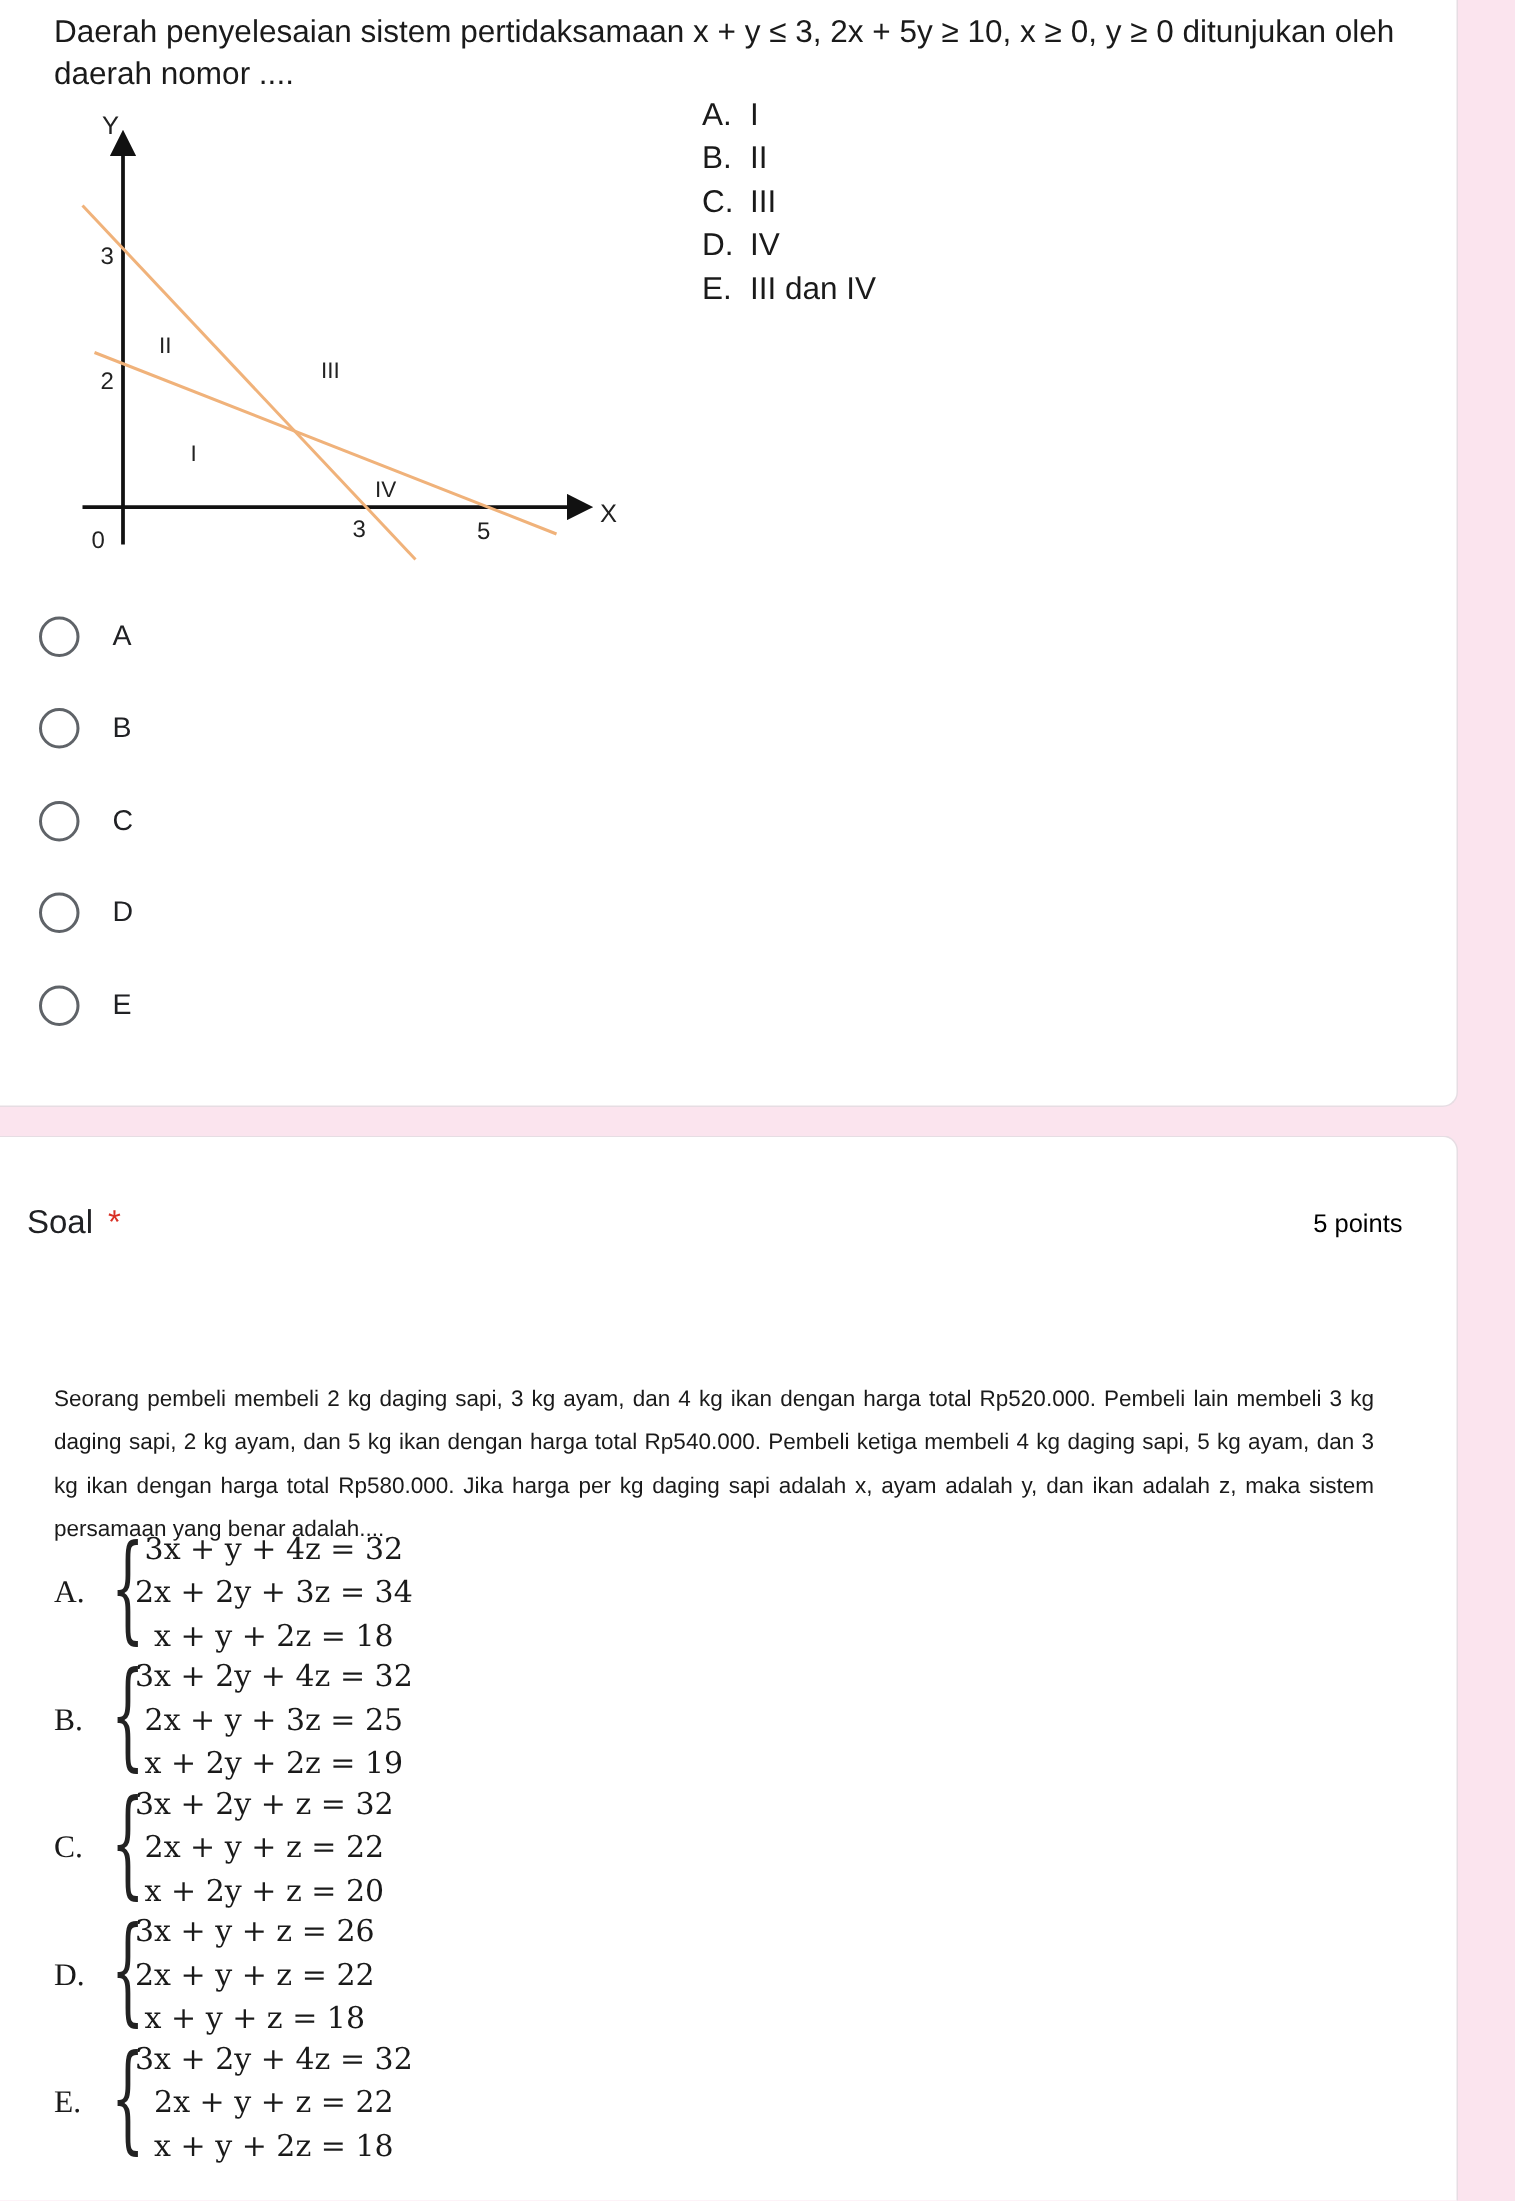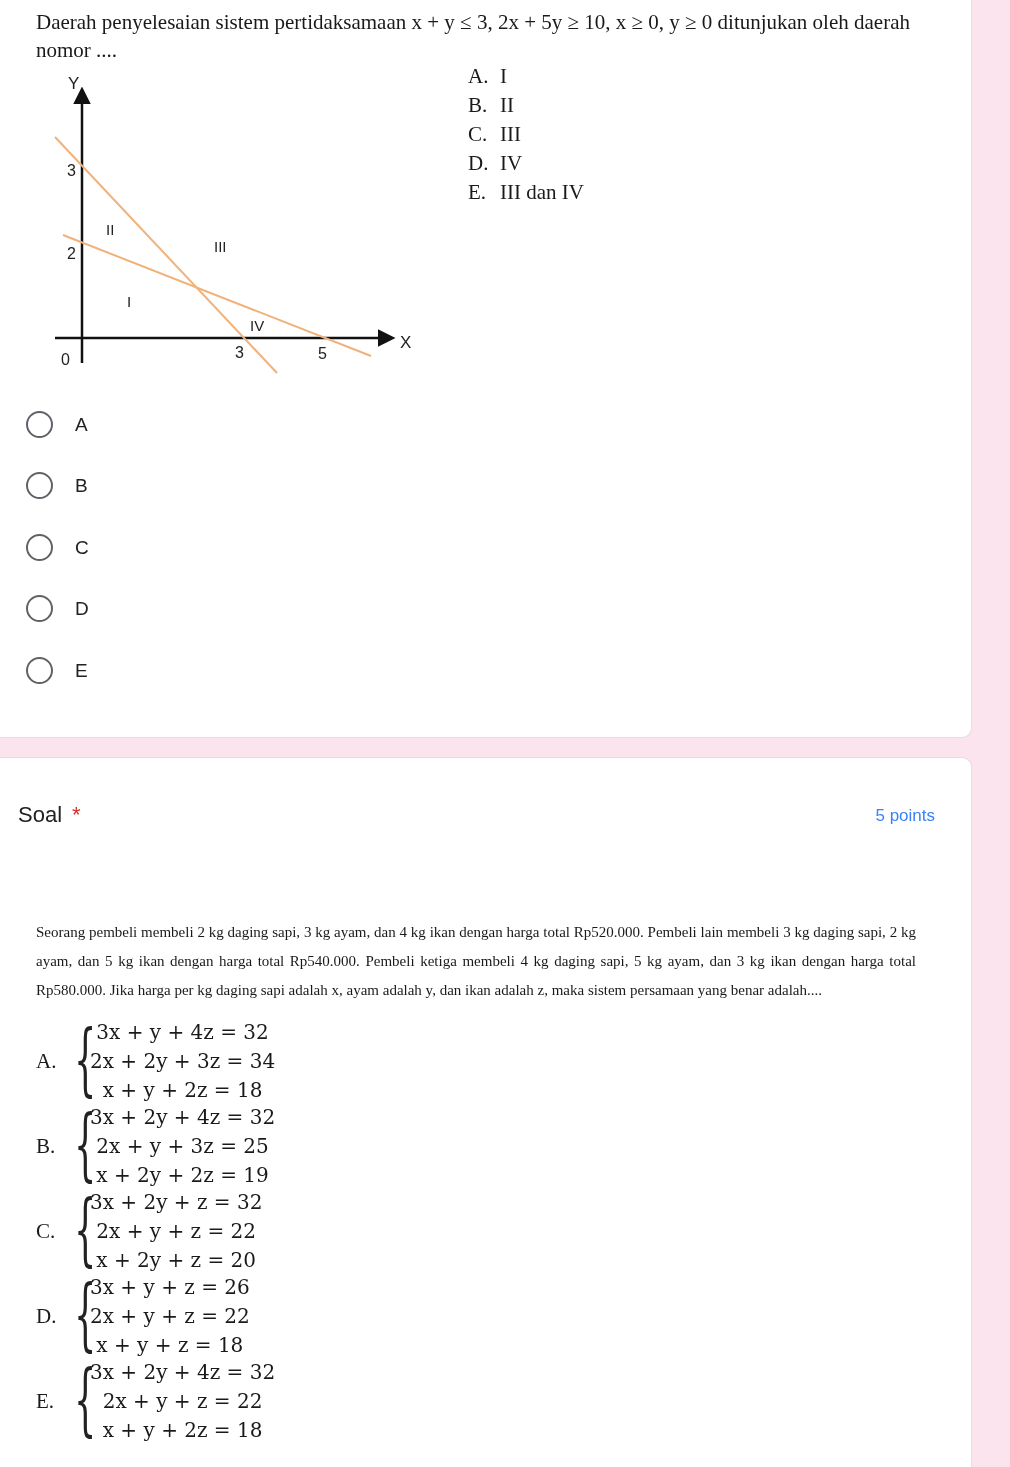--- a/index.html
+++ b/index.html
@@ -11,36 +11,36 @@
   }
   .card {
     position: absolute; left: 0; width: 972px;
     background: #ffffff;
     border: 1px solid #e6dde3; border-left: none;
     box-sizing: border-box;
   }
   #card1 { top: -2px; height: 740px; border-radius: 0 0 10px 0; border-top: none; }
   #card2 { top: 757px; height: 720px; border-radius: 0 10px 0 0; border-bottom: none; }
 
-  .serif { font-family: Liberation Serif, serif; color: #1a1a1a; }
+  .serif { font-family: Liberation Sans, sans-serif; color: #1a1a1a; }
   .q1-text { position: absolute; left: 36px; top: 10px; width: 900px; font-size: 21px; line-height: 28px; }
   .q1-opts { position: absolute; left: 468px; top: 64px; font-size: 21px; line-height: 29px; }
   .q1-opts .row { display: flex; }
   .q1-opts .ltr { width: 32px; }
 
   svg.graph { position: absolute; left: 0; top: 0; width: 460px; height: 400px; }
   svg.graph text { font-family: "Liberation Sans", sans-serif; fill: #222; }
 
   .radio-row { position: absolute; left: 26px; display: flex; align-items: center; cursor: pointer; }
   .radio { width: 27px; height: 27px; border: 2.5px solid #5f6368; border-radius: 50%; box-sizing: border-box; }
   .radio-label { margin-left: 22px; font-size: 19px; color: #202124; }
 
   .soal-title { position: absolute; left: 18px; top: 44px; font-size: 22px; color: #202124; }
   .req { color: #d93025; margin-left: 10px; }
-  .points { position: absolute; right: 36px; top: 48px; font-size: 17px; color: #3b82f6; }
+  .points { position: absolute; right: 36px; top: 48px; font-size: 17px; color: #000000; }
 
   .q2-text { position: absolute; left: 36px; top: 120px; width: 880px; font-size: 15px; line-height: 29px; text-align: justify; margin-top: 40px; }
   .sys { position: absolute; left: 36px; display: flex; align-items: center; }
   .sys .ltr { font-family: "Liberation Serif", serif; font-size: 21px; width: 38px; color: #1a1a1a; }
   .brace { font-family: "DejaVu Serif", serif; font-size: 78px; line-height: 78px; transform: scaleX(0.45); transform-origin: left center; width: 14px; color: #222; font-weight: 200; margin-top: -6px; }
   .eqs { font-family: "DejaVu Serif", serif; font-size: 20px; line-height: 29px; color: #1a1a1a; text-align: center; margin-left: 2px; }
 </style>
 </head>
 <body>
 

